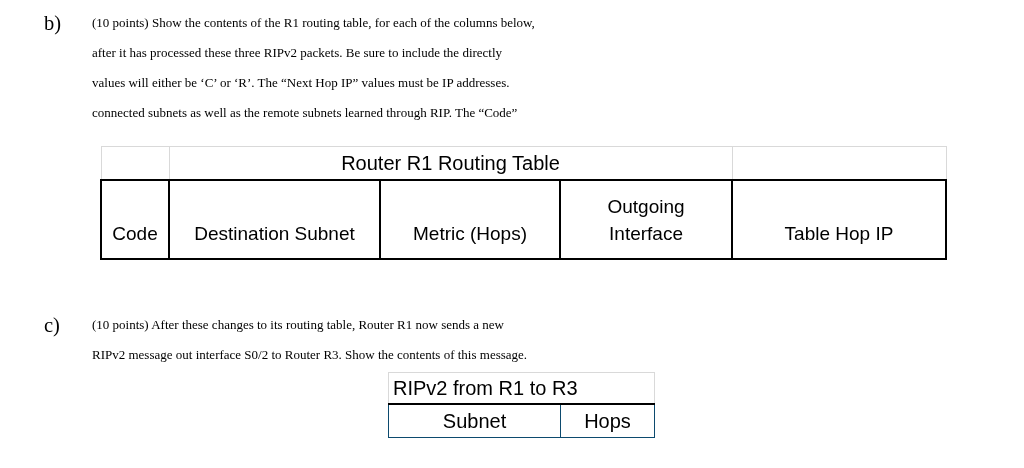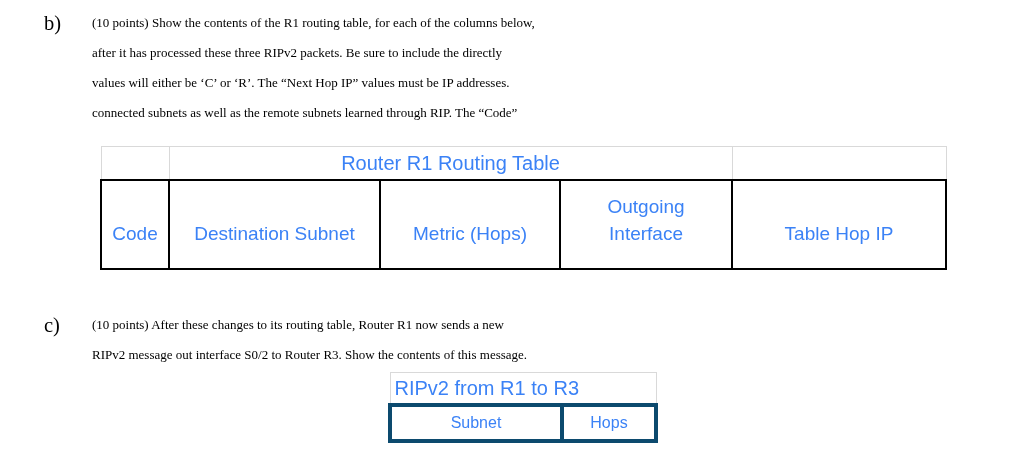--- a/index.html
+++ b/index.html
@@ -47,21 +47,21 @@
     table-layout: fixed;
     font-family: "Liberation Sans", "DejaVu Sans", sans-serif;
     background: #ffffff;
   }
   .ui-table td {
     padding: 0 4px;
     text-align: center;
     vertical-align: bottom;
     font-size: 19px;
     line-height: 26px;
-    color: #3b82f6;
+    color: #000000;
   }
 
   
   #routing-table {
     left: 100px;
     top: 146px;
   }
   #routing-table .title-row td {
     border: 1px solid #d9d9d9;
     height: 32px;
@@ -77,21 +77,21 @@
   #routing-table .title-row td.title-cell {
     border-top: 1px solid #d9d9d9;
     border-left: 1px solid #d9d9d9;
     border-right: 1px solid #d9d9d9;
     border-bottom: 2px solid #000000;
   }
   #routing-table .header-row td {
     border: 2px solid #000000;
     height: 66px;
     vertical-align: bottom;
-    padding-bottom: 21px;
+    padding-bottom: 11px;
   }
   #routing-table .header-row td.two-line {
     vertical-align: bottom;
     line-height: 27px;
   }
 
   .col-code      { width: 68px; }
   .col-dest      { width: 211px; }
   .col-metric    { width: 180px; }
   .col-outgoing  { width: 172px; }
@@ -106,24 +106,24 @@
     border-top: 1px solid #d9d9d9;
     border-left: 1px solid #d9d9d9;
     border-right: 1px solid #d9d9d9;
     border-bottom: 2px solid #000000;
     height: 30px;
     vertical-align: middle;
     text-align: left;
     font-size: 20px;
   }
   #ripv2-table .header-row td {
-    border: 4px solid #0c4a6e;
+    border: 1px solid #0c4a6e;
     height: 32px;
     vertical-align: middle;
-    font-size: 16px;
+    font-size: 20px;
   }
   .col-subnet { width: 172px; }
   .col-hops   { width: 94px; }
 </style>
 </head>
 <body>
 
 <div class="question" id="question-b">
   <div class="q-marker">b)</div>
   <div class="q-body">

